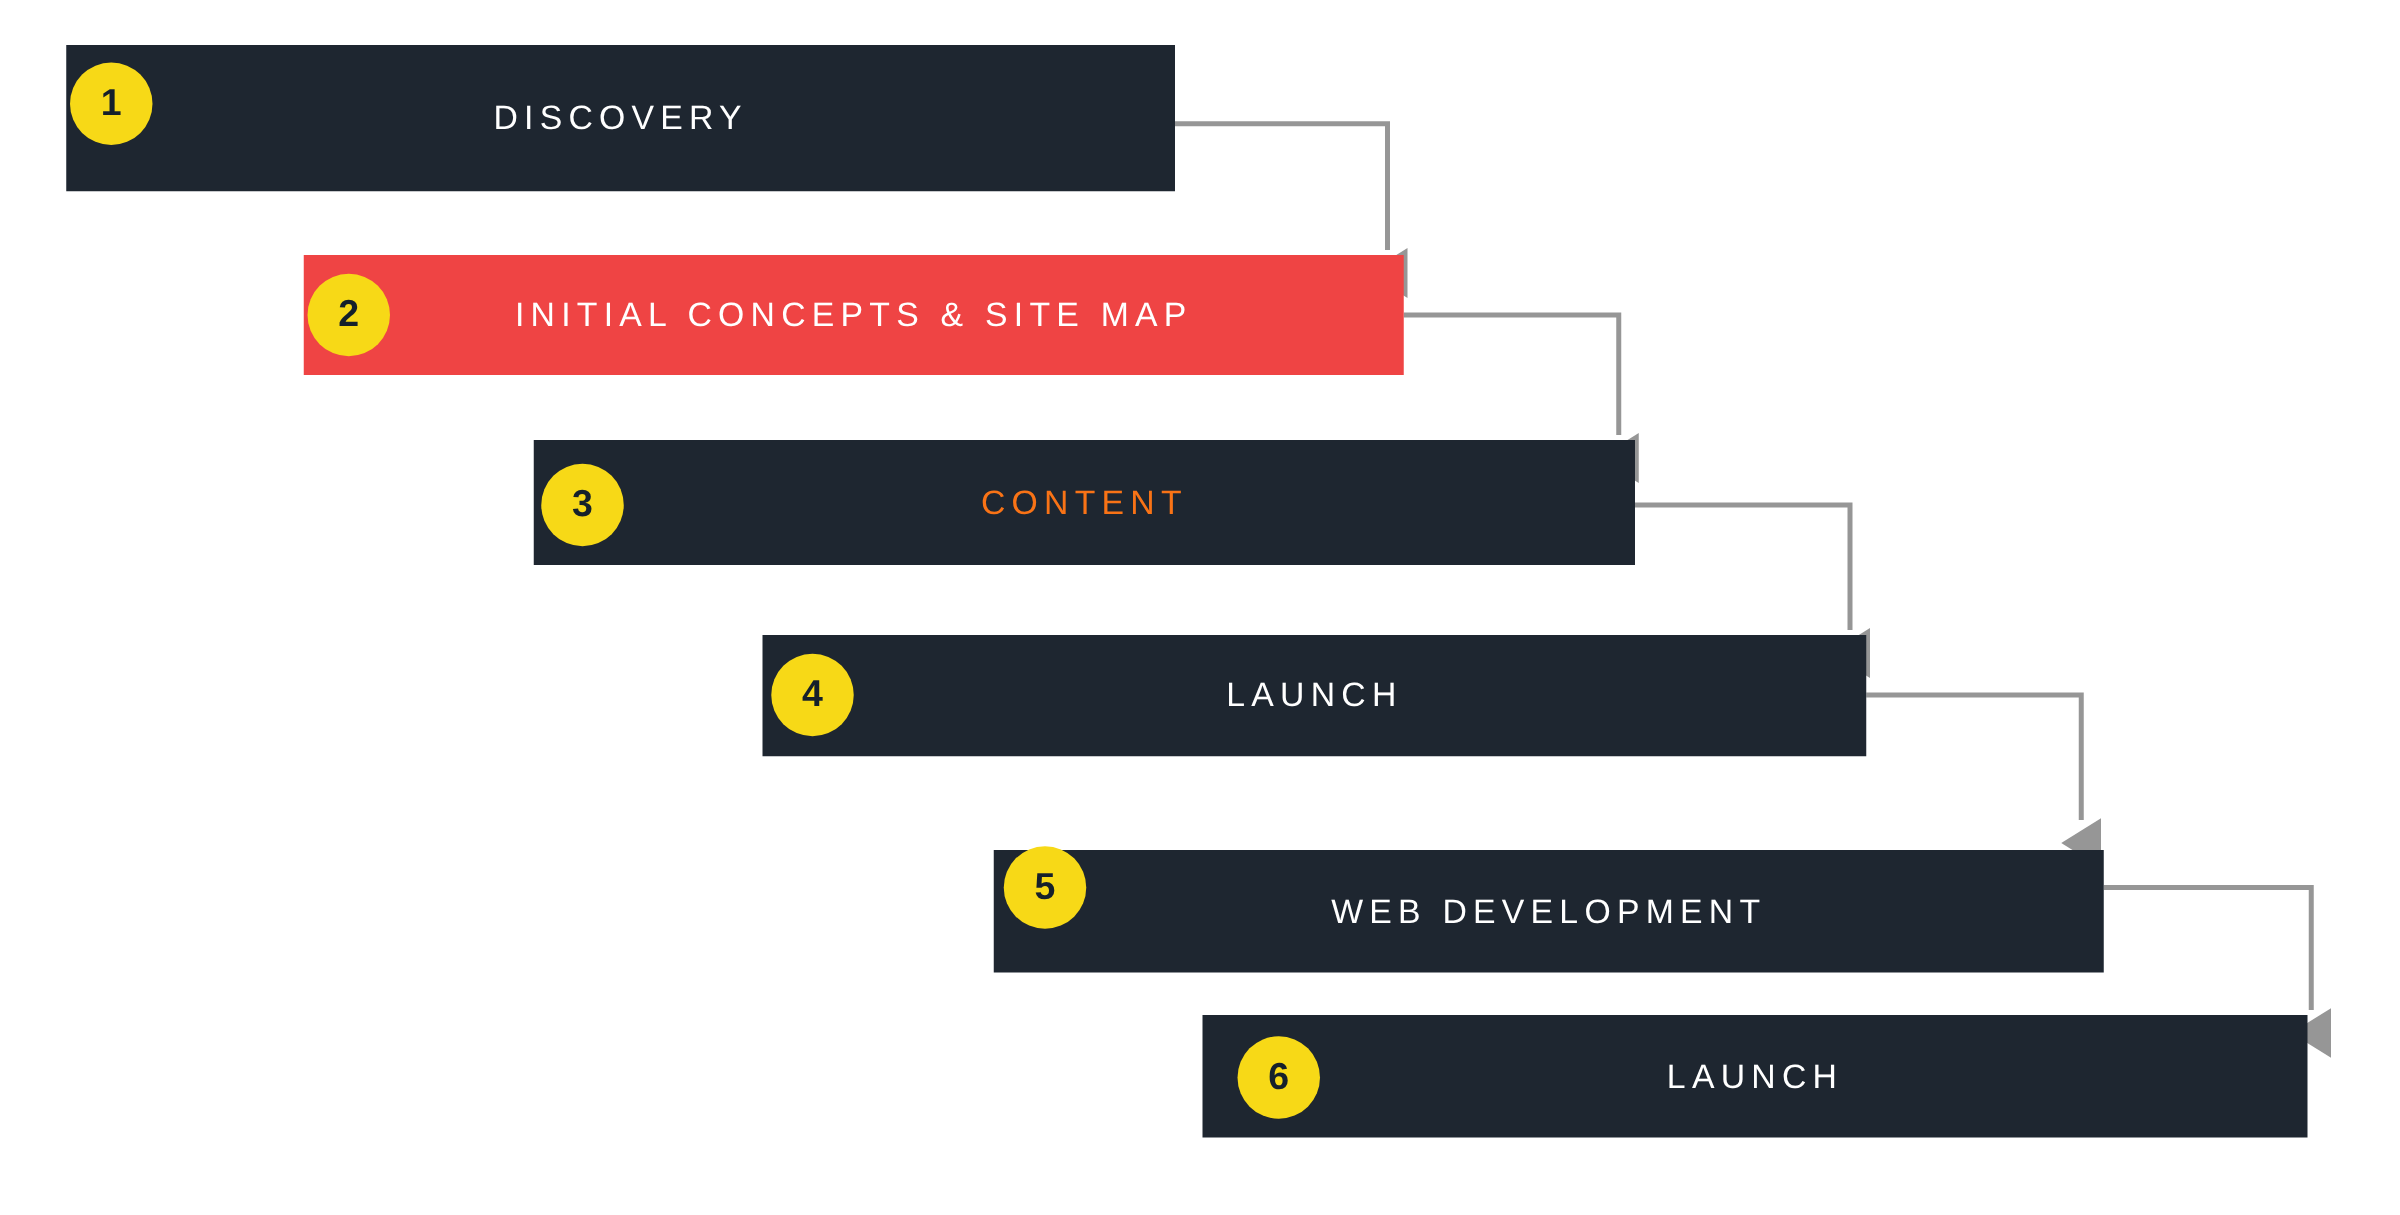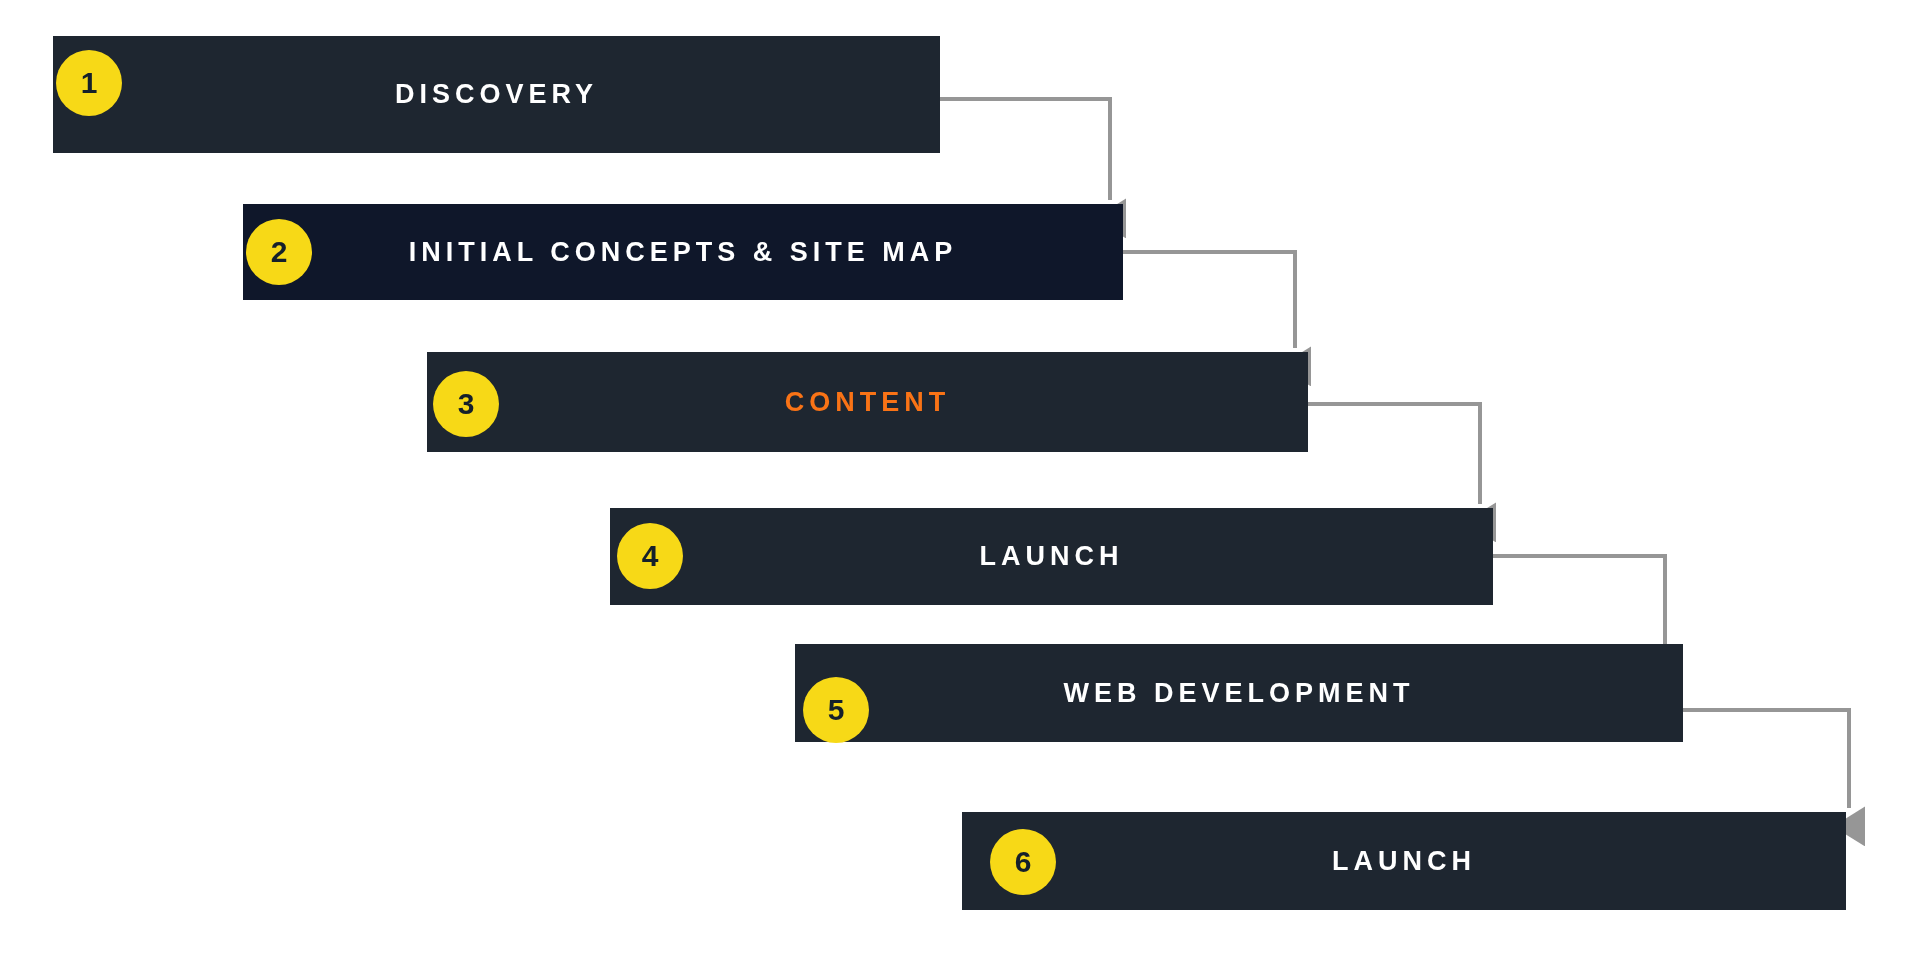--- a/index.html
+++ b/index.html
@@ -45,21 +45,21 @@
     color: #15202b;
     font-weight: bold;
     font-size: 30px;
     line-height: 1;
     font-family: "Liberation Sans", sans-serif;
   }
   .step-label {
     width: 100%;
     text-align: center;
     color: #ffffff;
-    font-weight: bold;
+    font-weight: normal;
     font-size: 27px;
     letter-spacing: 5px;
     font-family: "Liberation Sans", sans-serif;
     white-space: nowrap;
     user-select: none;
   }
 </style>
 </head>
 <body>
 
@@ -80,39 +80,39 @@
       </g>
   </svg>
 
   <div id="bars-layer">
       <div class="step-bar" style="left: 53px; top: 36px; width: 887px; height: 117px; background: rgb(30, 38, 48);">
         <div class="step-label" style="color: rgb(255, 255, 255);">DISCOVERY</div>
       </div>
       <div class="step-badge" style="left: 56px; top: 50px; width: 66px; height: 66px; background: rgb(247, 217, 23); color: rgb(21, 32, 43); z-index: 3; position: absolute;">
         <span>1</span>
       </div>
-      <div class="step-bar" style="left: 243px; top: 204px; width: 880px; height: 96px; background: #0f172a;">
+      <div class="step-bar" style="left: 243px; top: 204px; width: 880px; height: 96px; background: #ef4444;">
         <div class="step-label" style="color: rgb(255, 255, 255);">INITIAL CONCEPTS &amp; SITE MAP</div>
       </div>
       <div class="step-badge" style="left: 246px; top: 219px; width: 66px; height: 66px; background: rgb(247, 217, 23); color: rgb(21, 32, 43); z-index: 3; position: absolute;">
         <span>2</span>
       </div>
       <div class="step-bar" style="left: 427px; top: 352px; width: 881px; height: 100px; background: rgb(30, 38, 48);">
         <div class="step-label" style="color: #f97316;">CONTENT</div>
       </div>
       <div class="step-badge" style="left: 433px; top: 371px; width: 66px; height: 66px; background: rgb(247, 217, 23); color: rgb(21, 32, 43); z-index: 3; position: absolute;">
         <span>3</span>
       </div>
       <div class="step-bar" style="left: 610px; top: 508px; width: 883px; height: 97px; background: rgb(30, 38, 48);">
         <div class="step-label" style="color: rgb(255, 255, 255);">LAUNCH</div>
       </div>
       <div class="step-badge" style="left: 617px; top: 523px; width: 66px; height: 66px; background: rgb(247, 217, 23); color: rgb(21, 32, 43); z-index: 3; position: absolute;">
         <span>4</span>
       </div>
-      <div class="step-bar" style="left: 795px; top: 644px; width: 888px; height: 98px; background: rgb(30, 38, 48);">
+      <div class="step-bar" style="left: 795px; top: 680px; width: 888px; height: 98px; background: rgb(30, 38, 48);">
         <div class="step-label" style="color: rgb(255, 255, 255);">WEB DEVELOPMENT</div>
       </div>
       <div class="step-badge" style="left: 803px; top: 677px; width: 66px; height: 66px; background: rgb(247, 217, 23); color: rgb(21, 32, 43); z-index: 3; position: absolute;">
         <span>5</span>
       </div>
       <div class="step-bar" style="left: 962px; top: 812px; width: 884px; height: 98px; background: rgb(30, 38, 48);">
         <div class="step-label" style="color: rgb(255, 255, 255);">LAUNCH</div>
       </div>
       <div class="step-badge" style="left: 990px; top: 829px; width: 66px; height: 66px; background: rgb(247, 217, 23); color: rgb(21, 32, 43); z-index: 3; position: absolute;">
         <span>6</span>

